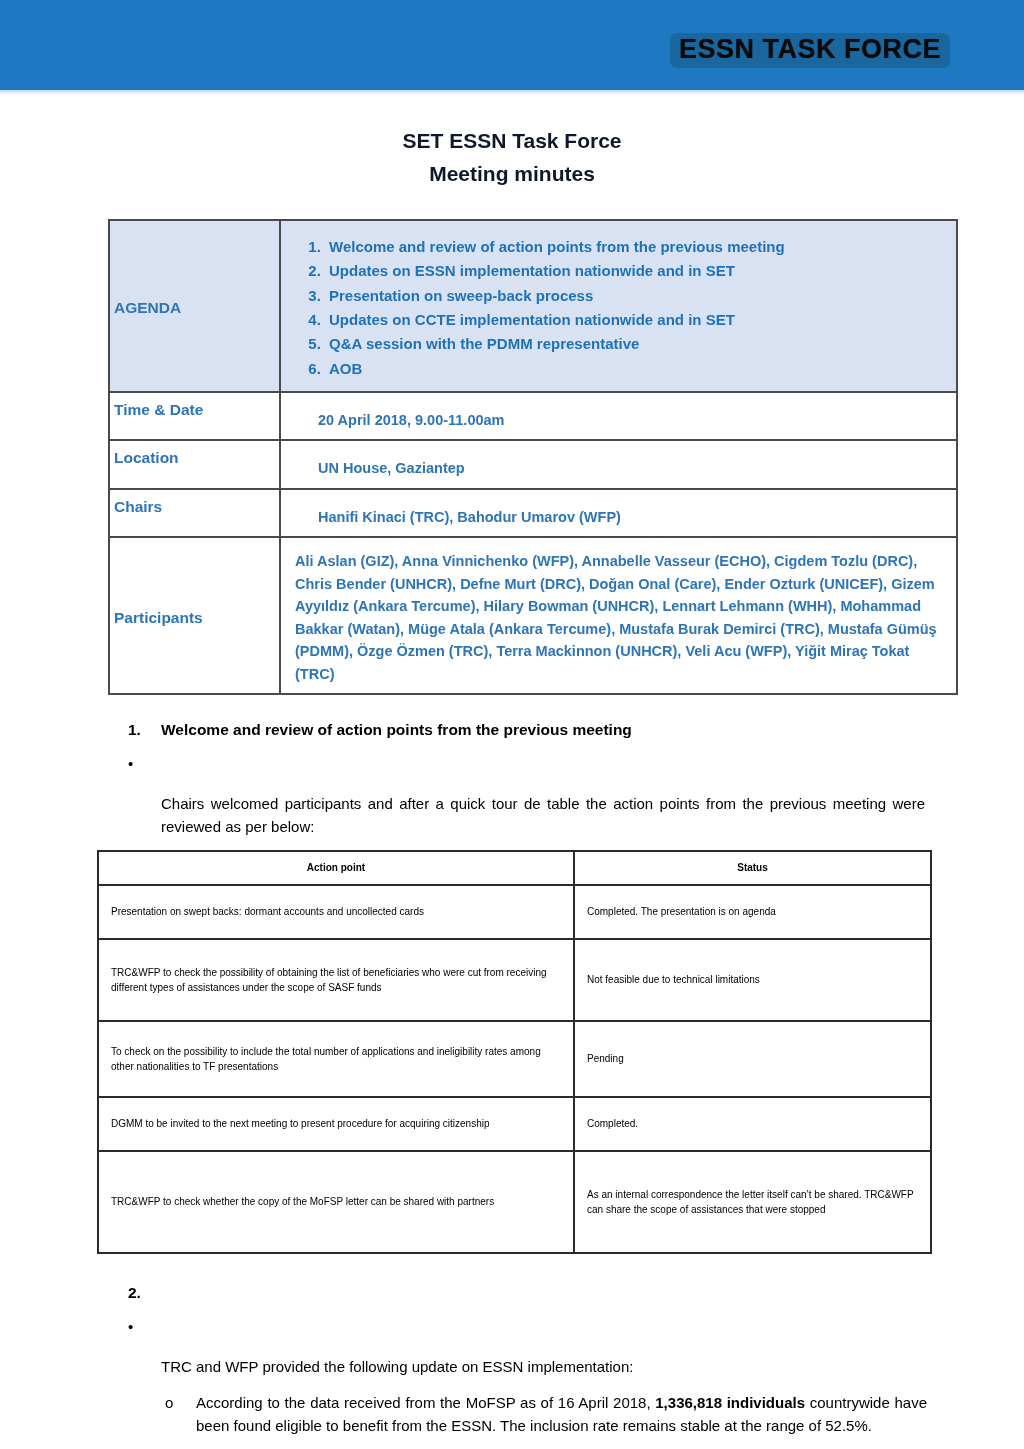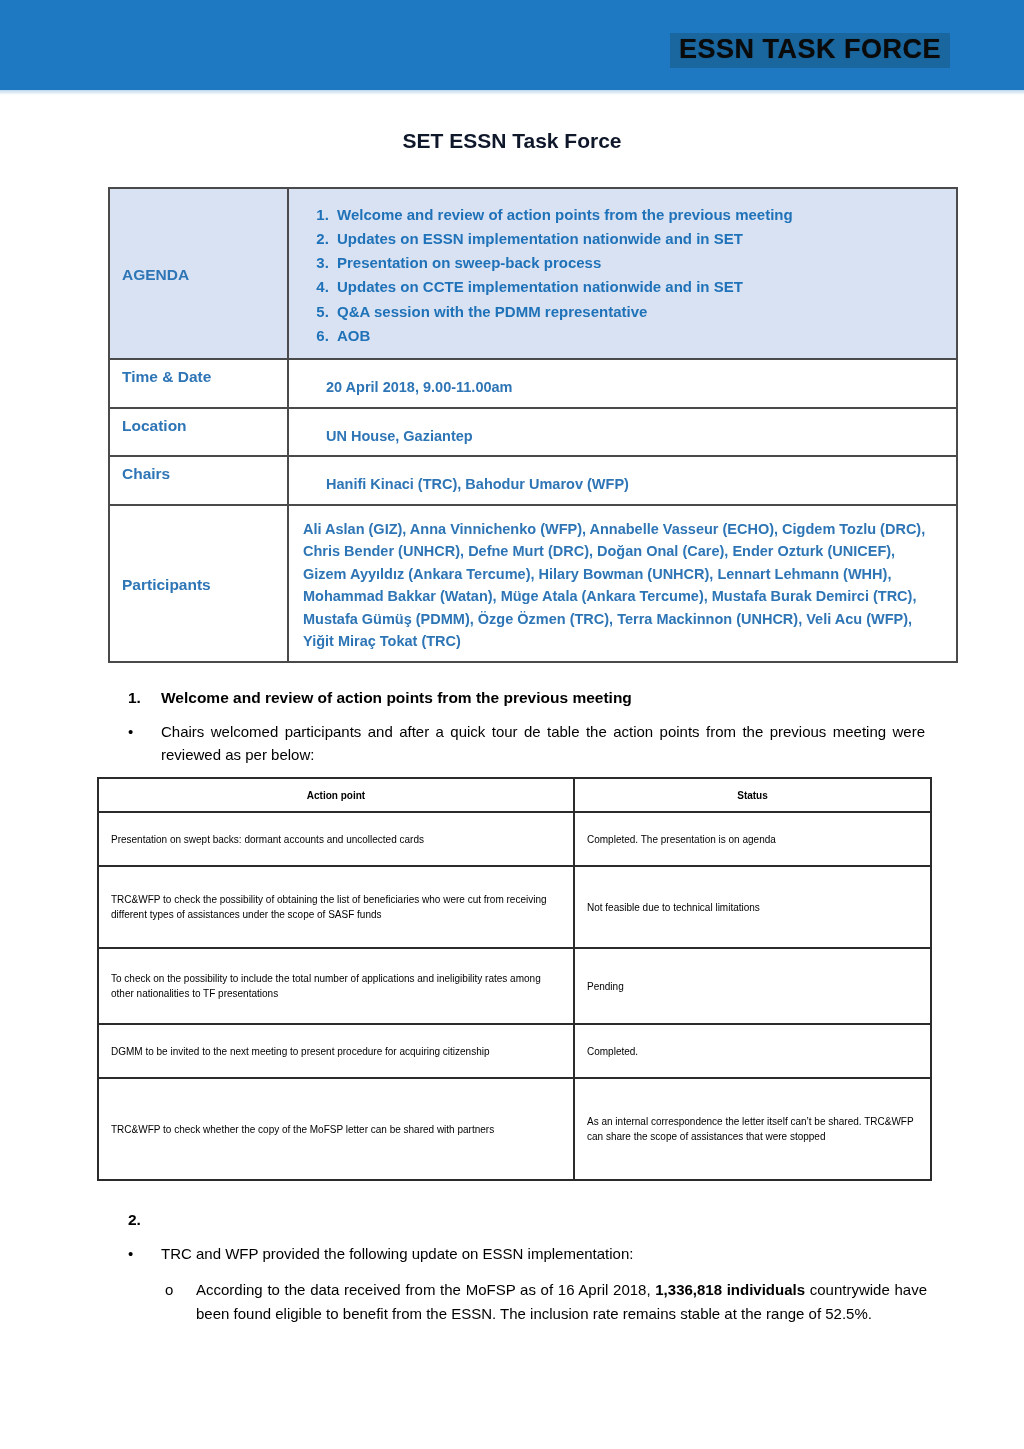--- a/index.html
+++ b/index.html
@@ -27,20 +27,21 @@
     position: absolute;
     top: 33px;
     right: 74px;
     background: #1a679f;
     color: #0a0a0a;
     font-size: 27px;
     font-weight: bold;
     letter-spacing: 0.5px;
     padding: 1px 9px 3px 9px;
     text-shadow: 0 0 1px rgba(0,0,0,0.55);
+    border-radius: 7px;
   }
   
   .doc-title {
     margin-top: 30px;
     text-align: center;
     color: #0f172a;
     font-weight: bold;
     font-size: 21px;
     line-height: 1.55;
   }
@@ -53,21 +54,21 @@
   }
   table.info td {
     border: 2px solid #4a4a4a;
     color: #2e75b6;
   }
   table.info td.label-cell {
     width: 157px;
     font-weight: bold;
     font-size: 15.5px;
     vertical-align: top;
-    padding: 8px 8px 4px 12px;
+    padding: 8px 8px 4px 4px;
   }
   table.info tr.agenda-row td { background: #d9e2f3; }
   table.info tr.agenda-row td.label-cell { vertical-align: middle; }
   table.info td.value-cell {
     font-size: 14.5px;
     font-weight: 600;
     vertical-align: middle;
     padding: 12px 14px 8px 14px;
     line-height: 1.55;
   }
@@ -92,21 +93,21 @@
     color: #000;
   }
   .num-heading .num { width: 33px; flex: none; }
   .bullet-row {
     display: flex;
     margin: 13px 0 0 128px;
     font-size: 15px;
     line-height: 1.55;
   }
   .bullet-row .marker { width: 33px; flex: none; font-size: 15px; }
-  .bullet-row .btext { width: 764px; text-align: justify; }
+  .bullet-row .btext { width: 764px; text-align: justify; margin-top: 40px; }
   .sub-bullet-row {
     display: flex;
     margin: 13px 0 0 165px;
     font-size: 15px;
     line-height: 1.55;
   }
   .sub-bullet-row .marker { width: 31px; flex: none; }
   .sub-bullet-row .btext { width: 731px; text-align: justify; }
   .sub-bullet-row .bold { font-weight: bold; }
   
@@ -139,20 +140,21 @@
 
 <div class="page">
 
   <div class="banner">
     <span class="banner-label">ESSN TASK FORCE</span>
   </div>
   <div class="banner-strip"></div>
 
   <div class="doc-title">
     <div>SET ESSN Task Force</div>
+    <div>Meeting minutes</div>
   </div>
 
   <table class="info">
     <tbody>
         <tr class="agenda-row">
       <td class="label-cell">AGENDA</td>
       <td class="value-cell">
         <ol class="agenda-list">
           <li>Welcome and review of action points from the previous meeting</li>
           <li>Updates on ESSN implementation nationwide and in SET</li>

